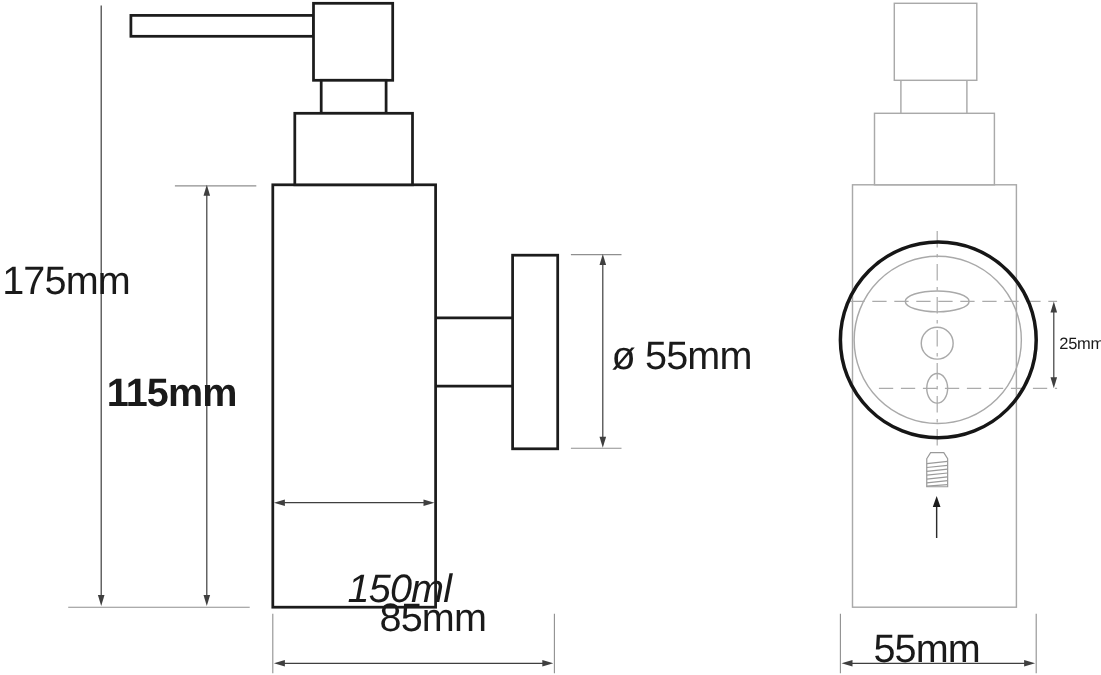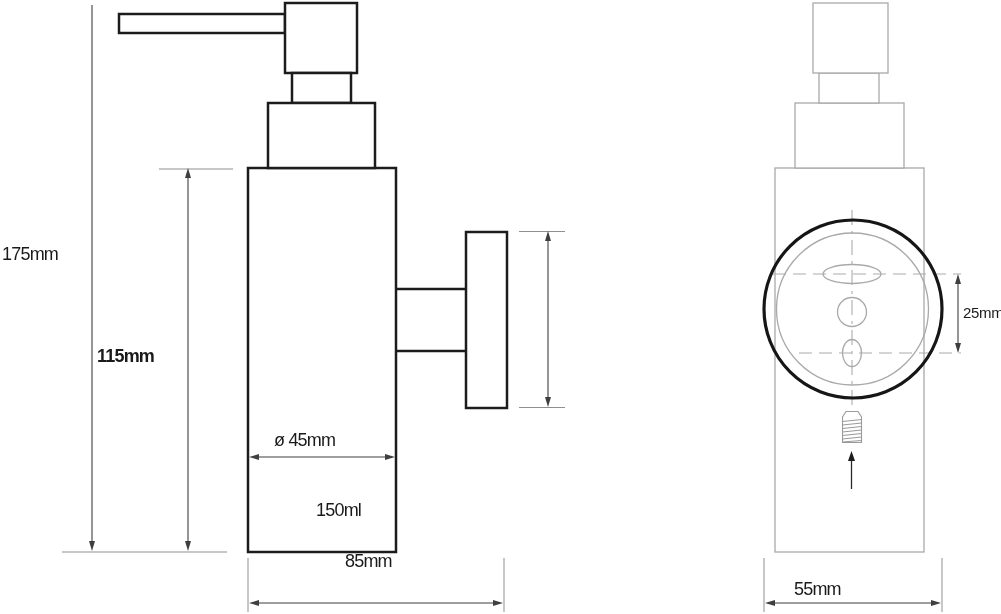--- a/index.html
+++ b/index.html
@@ -20,21 +20,21 @@
   .ltn{stroke:#a9a9a9;stroke-width:1.3;fill:none;}
   .bold-circle{stroke:#161616;stroke-width:3.2;fill:none;}
   
   .dim{stroke:#3f3f3f;stroke-width:1.1;fill:none;}
   .ext{stroke:#8f8f8f;stroke-width:1;fill:none;}
   .ah{fill:#3f3f3f;stroke:none;}
   .dash{stroke:#ababab;stroke-width:1.1;fill:none;}
   .screw{stroke:#9a9a9a;stroke-width:1.1;}
   .dim-label{
     position:absolute;
-    font-size:18px;
+    font-size:36px;
     line-height:27px;
     letter-spacing:-0.8px;
     color:#1a1a1a;
     white-space:nowrap;
   }
   .dim-label.small{
     font-size:15px;
     line-height:15px;
     letter-spacing:-0.3px;
   }
@@ -126,18 +126,18 @@
 
     <g>
       <path class="dim" d="M958 283 V344" stroke="#2e2e2e"></path>
       <polygon class="ah" points="955,284 961,284 958,274" fill="#2e2e2e"></polygon>
       <polygon class="ah" points="955,343 961,343 958,353" fill="#2e2e2e"></polygon>
     </g>
   </svg>
 
   <div class="dim-label" style="left:2px;top:241px;">175mm</div>
   <div class="dim-label" style="left:97px;top:343px;font-weight:bold;">115mm</div>
-  <div class="dim-label" style="left:274px;top:427px;">ø 45mm</div>
-  <div class="dim-label" style="left:316px;top:497px;">150ml</div>
+  <div class="dim-label" style="left:316px;top:521px;font-style:italic;">150ml</div>
   <div class="dim-label" style="left:345px;top:548px;">85mm</div>
+  <div class="dim-label" style="left:556px;top:309px;">ø 55mm</div>
   <div class="dim-label" style="left:794px;top:576px;">55mm</div>
   <div class="dim-label small" style="left:963px;top:305px;">25mm</div>
 </div>
 
 </body></html>

